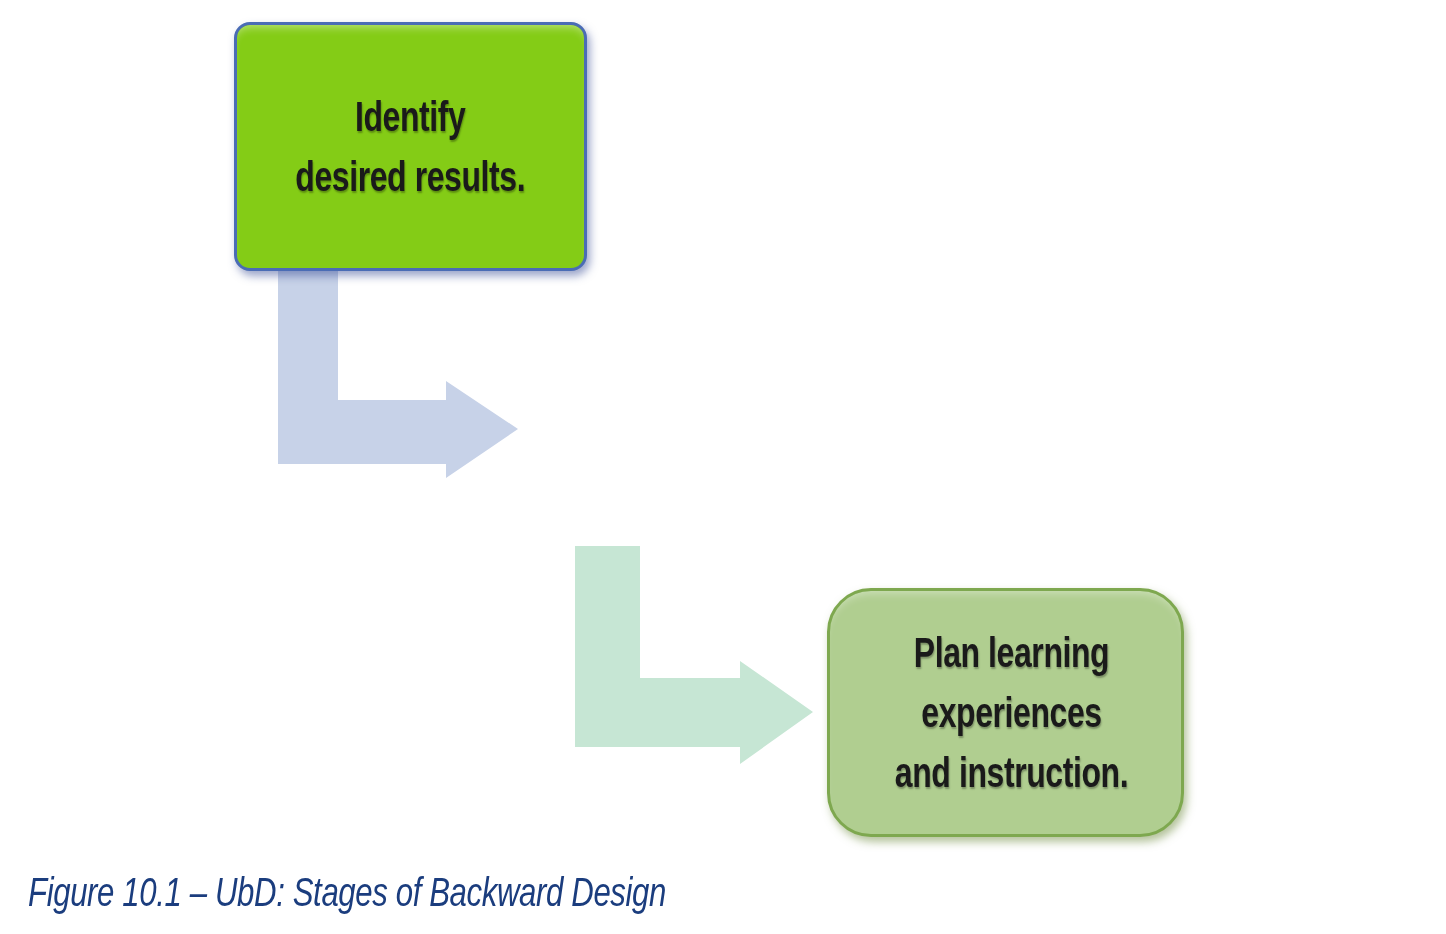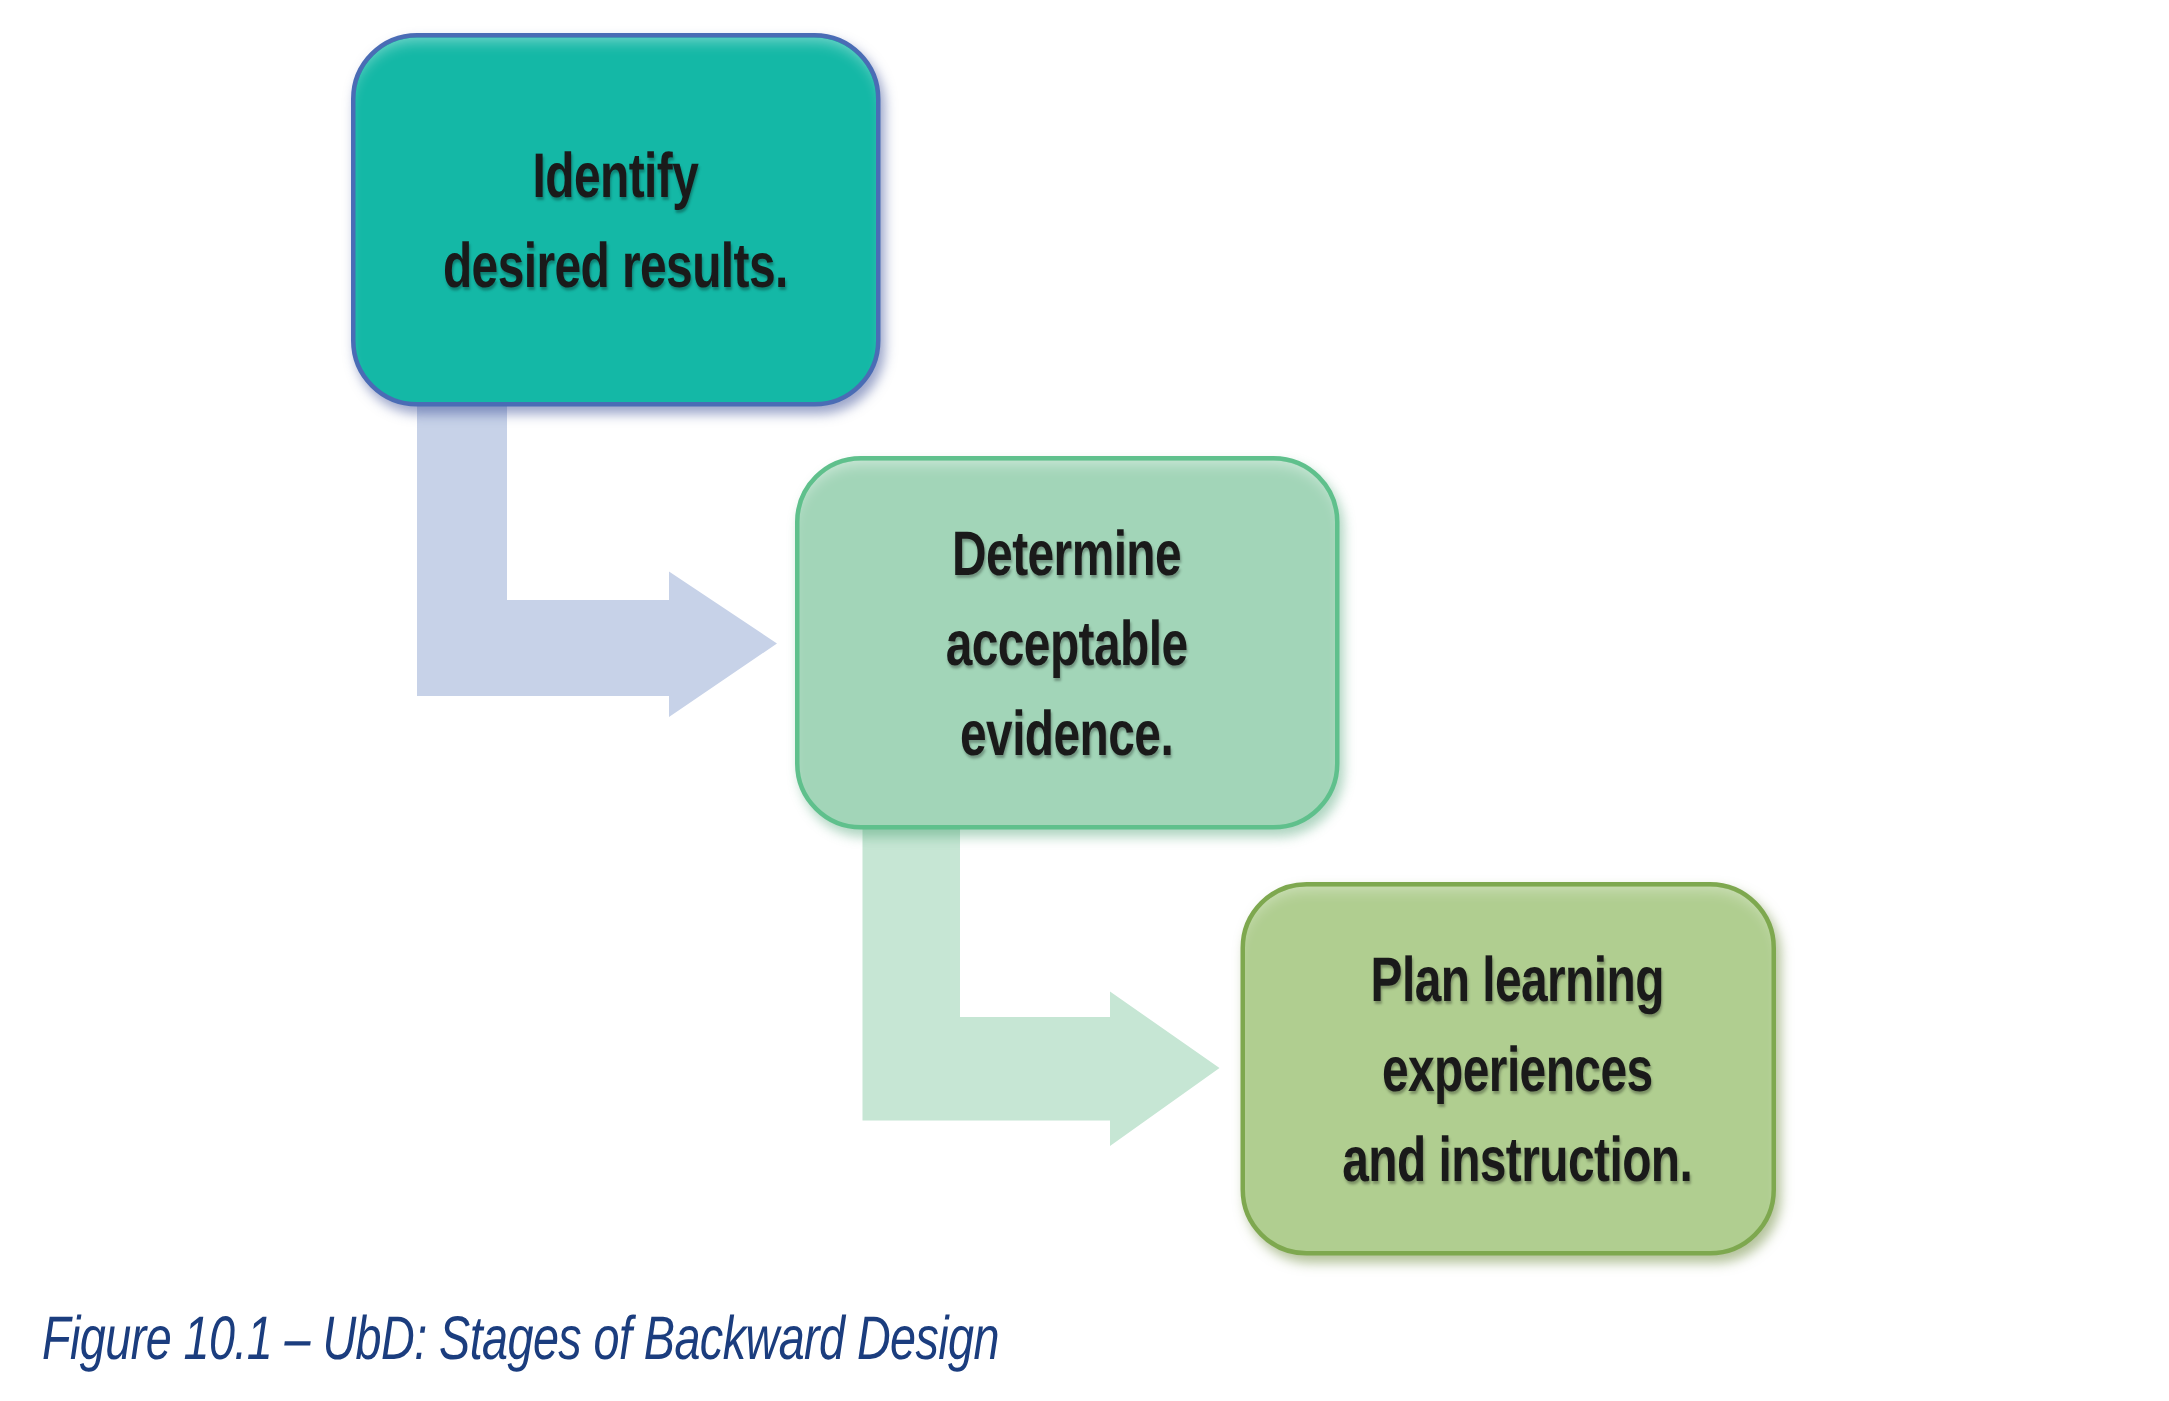--- a/index.html
+++ b/index.html
@@ -83,34 +83,27 @@
 </head>
 <body>
 
 <div class="diagram">
 
   <svg class="connectors" viewBox="0 0 1446 934" xmlns="http://www.w3.org/2000/svg">
     <polygon points="278,264 338,264 338,400 446,400 446,381 518,429 446,478 446,464 278,464" style="fill: rgb(199, 210, 232);"></polygon>
     <polygon points="575,546 640,546 640,678 740,678 740,661 813,712 740,764 740,747 575,747" style="fill: rgb(198, 230, 212);"></polygon>
   </svg>
 
-  <div class="stage stage-1" style="background-color: #14b8a6; border-color: rgb(74, 108, 181);">
+  <div class="stage stage-1" style="background-color: #84cc16; border-color: rgb(74, 108, 181); border-radius: 16px;">
     <div class="stage-text">
       <div class="line">Identify</div>
       <div class="line">desired results.</div>
     </div>
   </div>
 
-  <div class="stage stage-2" style="background-color: rgb(162, 213, 184); border-color: rgb(95, 192, 140);">
-    <div class="stage-text">
-      <div class="line">Determine</div>
-      <div class="line">acceptable</div>
-      <div class="line">evidence.</div>
-    </div>
-  </div>
 
   <div class="stage stage-3" style="background-color: rgb(176, 206, 144); border-color: rgb(126, 168, 79); padding-left: 11px;">
     <div class="stage-text">
       <div class="line">Plan learning</div>
       <div class="line">experiences</div>
       <div class="line">and instruction.</div>
     </div>
   </div>
 
   <div class="caption" style="color: rgb(27, 61, 126);">Figure 10.1 – UbD: Stages of Backward Design</div>

